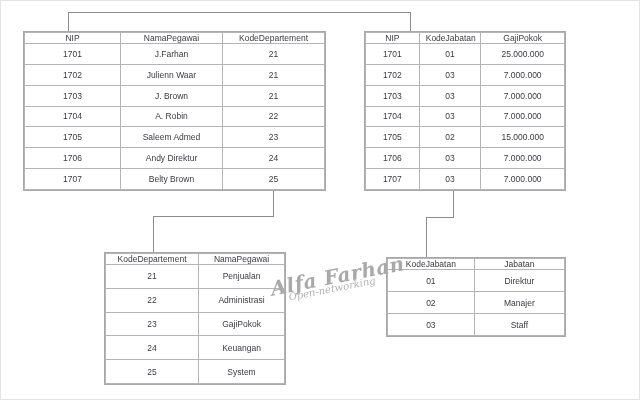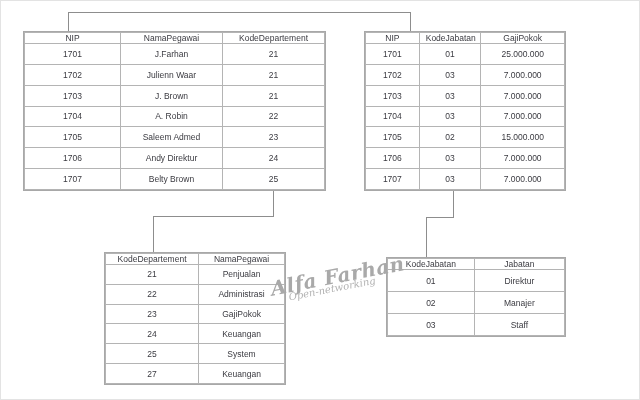--- a/index.html
+++ b/index.html
@@ -238,24 +238,20 @@
           <td class="al-left">GajiPokok</td>
         </tr>
         <tr>
           <td class="al-left">24</td>
           <td class="al-left">Keuangan</td>
         </tr>
         <tr>
           <td class="al-left">25</td>
           <td class="al-left">System</td>
         </tr>
-        <tr>
-          <td class="al-left">27</td>
-          <td class="al-left">Keuangan</td>
-        </tr>
       </tbody>
     </table>
   </div>
 
   <div class="tbl" id="tbl-jabatan" style="left:385px; top:256px; width:180px; height:80px;">
     <table>
       <colgroup>
           <col style="width:49%">
           <col style="width:51%">
         </colgroup>

